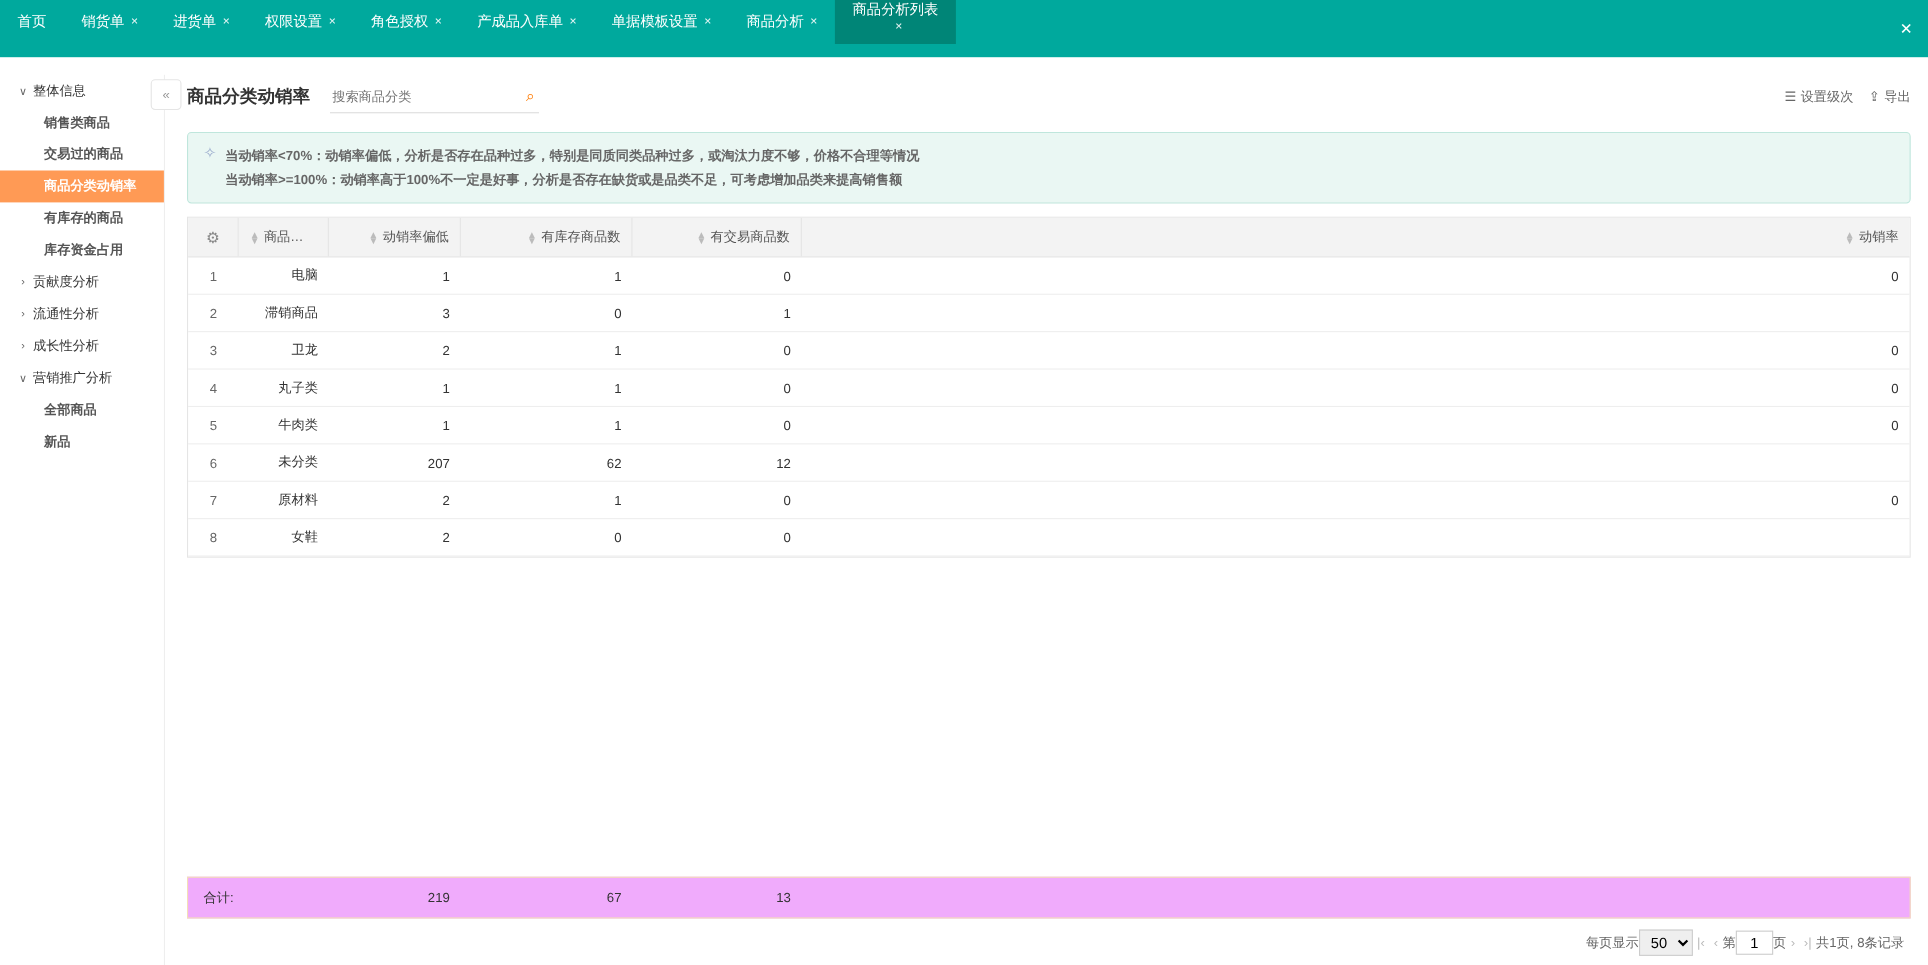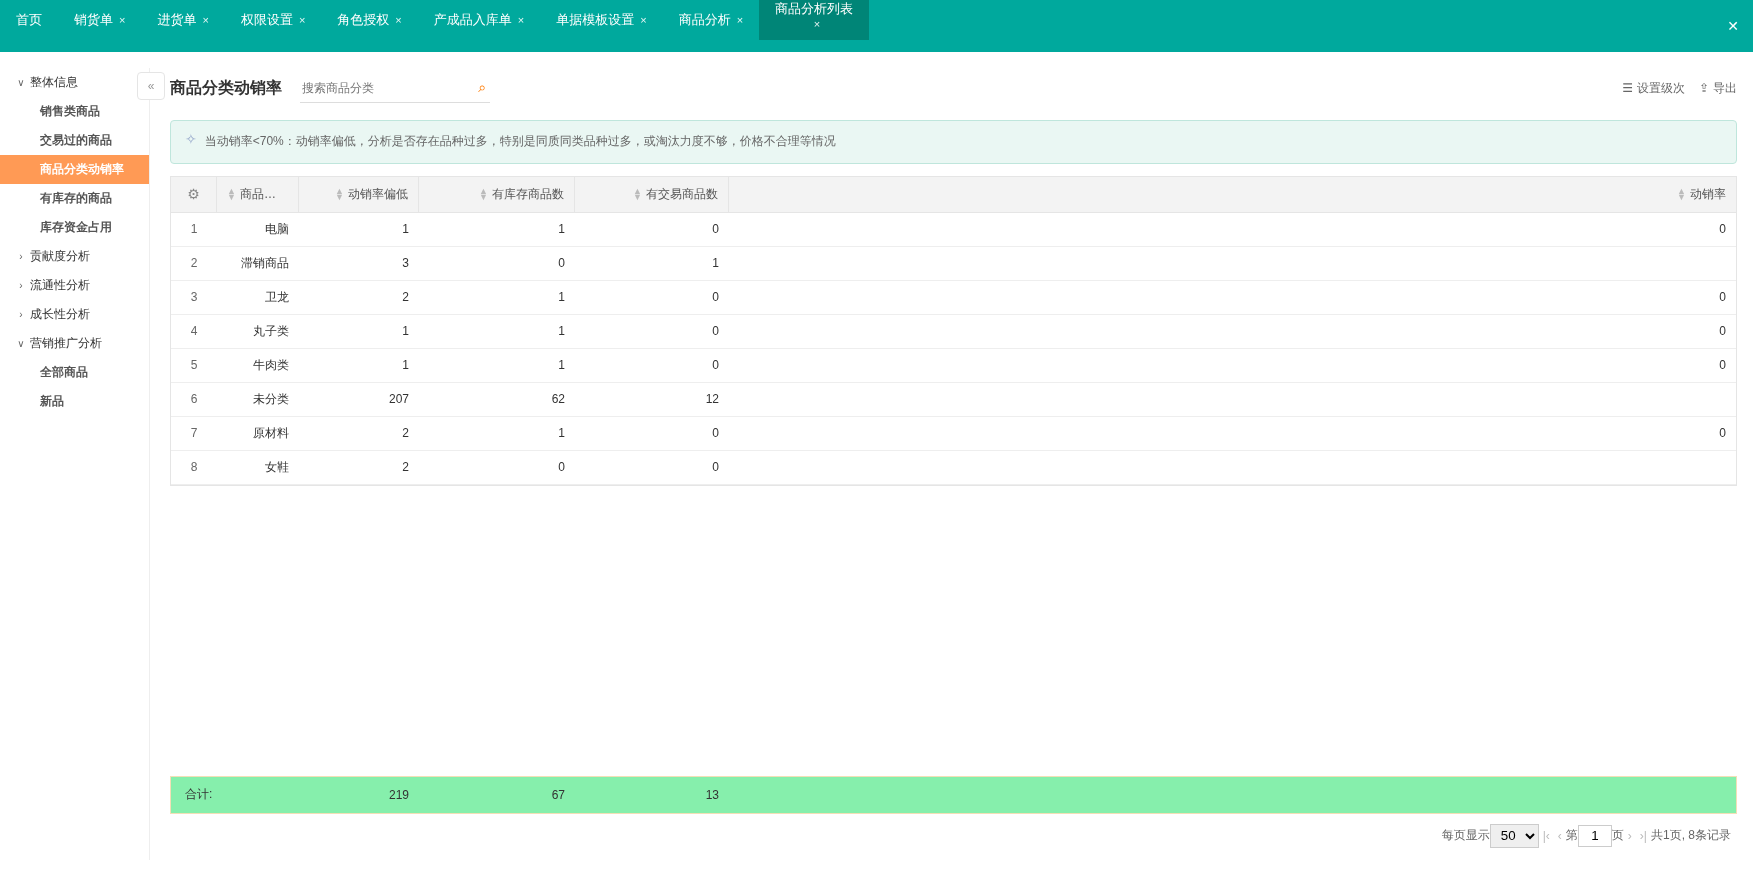--- a/index.html
+++ b/index.html
@@ -29,21 +29,21 @@
 .header-row { display: flex; align-items: center; height: 40px; }
 .page-title { font-size: 16px; font-weight: bold; color: #333; margin-right: 18px; }
 .search-wrap { display: flex; align-items: center; border-bottom: 1px solid #ddd; height: 30px; width: 190px; }
 .search-input { border: none; outline: none; flex: 1; font-size: 12px; padding: 4px 2px; color: #333; }
 .search-icon { color: #ff7a00; font-size: 14px; padding: 0 4px; cursor: pointer; }
 .header-actions { margin-left: auto; display: flex; gap: 14px; }
 .header-btn { display: flex; align-items: center; gap: 4px; color: #666; cursor: pointer; }
 
 .info-box { border: 1px solid #bfe6dc; background: #eaf7f3; border-radius: 4px; padding: 10px 14px; margin: 12px 0; color: #666; display: flex; gap: 8px; }
 .info-icon { color: #9ac; font-size: 14px; flex-shrink: 0; }
-.info-lines { line-height: 1.8; }
+.info-lines { line-height: 1.8; font-weight: bold; }
 
 
 .table { border: 1px solid #e5e5e5; }
 .thead { display: flex; background: #f3f3f3; border-bottom: 1px solid #e5e5e5; height: 36px; align-items: stretch; }
 .th { display: flex; align-items: center; border-right: 1px solid #e5e5e5; padding: 0 10px; color: #555; position: relative; }
 .th.idx { width: 46px; justify-content: center; }
 .th .sort { margin-right: 4px; color: #bbb; font-size: 9px; display: inline-flex; flex-direction: column; line-height: 6px; }
 .th.cat { width: 82px; }
 .th.cnt { width: 120px; justify-content: flex-end; }
 .th.stk { width: 156px; justify-content: flex-end; }
@@ -54,21 +54,21 @@
 .tbody { }
 .row { display: flex; height: 34px; align-items: center; border-bottom: 1px solid #eee; }
 .td { padding: 0 10px; text-align: right; }
 .td.idx { width: 46px; text-align: center; color: #666; }
 .td.cat { width: 82px; color: #333; }
 .td.cnt { width: 120px; text-align: right; color: #333; }
 .td.stk { width: 156px; text-align: right; color: #333; }
 .td.trx { width: 154px; text-align: right; color: #333; }
 .td.rate { flex: 1; text-align: right; color: #333; }
 
-.summary-row { display: flex; height: 38px; align-items: center; background: #86efac; border: 1px solid #f3dfb7; margin-top: 290px; }
+.summary-row { display: flex; height: 38px; align-items: center; background: #f0abfc; border: 1px solid #f3dfb7; margin-top: 290px; }
 .summary-row .td.idx { font-weight: normal; color: #333; text-align: left; padding-left: 14px; width: 128px; }
 
 
 .pager { display: flex; align-items: center; justify-content: flex-end; padding: 10px 6px 0 0; color: #666; }
 .pager select { border: 1px solid #ccc; height: 24px; padding: 0 6px; }
 .pg-btn { color: #bbb; cursor: pointer; padding: 0 4px; }
 .pg-input { width: 34px; height: 22px; border: 1px solid #ccc; text-align: center; }
 </style>
 </head>
 <body>
@@ -167,20 +167,21 @@
           <span>⇪</span>
           <span>导出</span>
         </div>
       </div>
     </div>
 
     <div class="info-box">
       <span class="info-icon">✧</span>
       <div class="info-lines">
         <div>当动销率&lt;70%：动销率偏低，分析是否存在品种过多，特别是同质同类品种过多，或淘汰力度不够，价格不合理等情况</div>
+        <div>当动销率&gt;=100%：动销率高于100%不一定是好事，分析是否存在缺货或是品类不足，可考虑增加品类来提高销售额</div>
       </div>
     </div>
 
     <div class="table">
       <div class="thead">
         <div class="th idx">
             <span class="gear">⚙</span>
           </div>
         <div class="th cat">
             <span class="sort">▲<br>▼</span>

